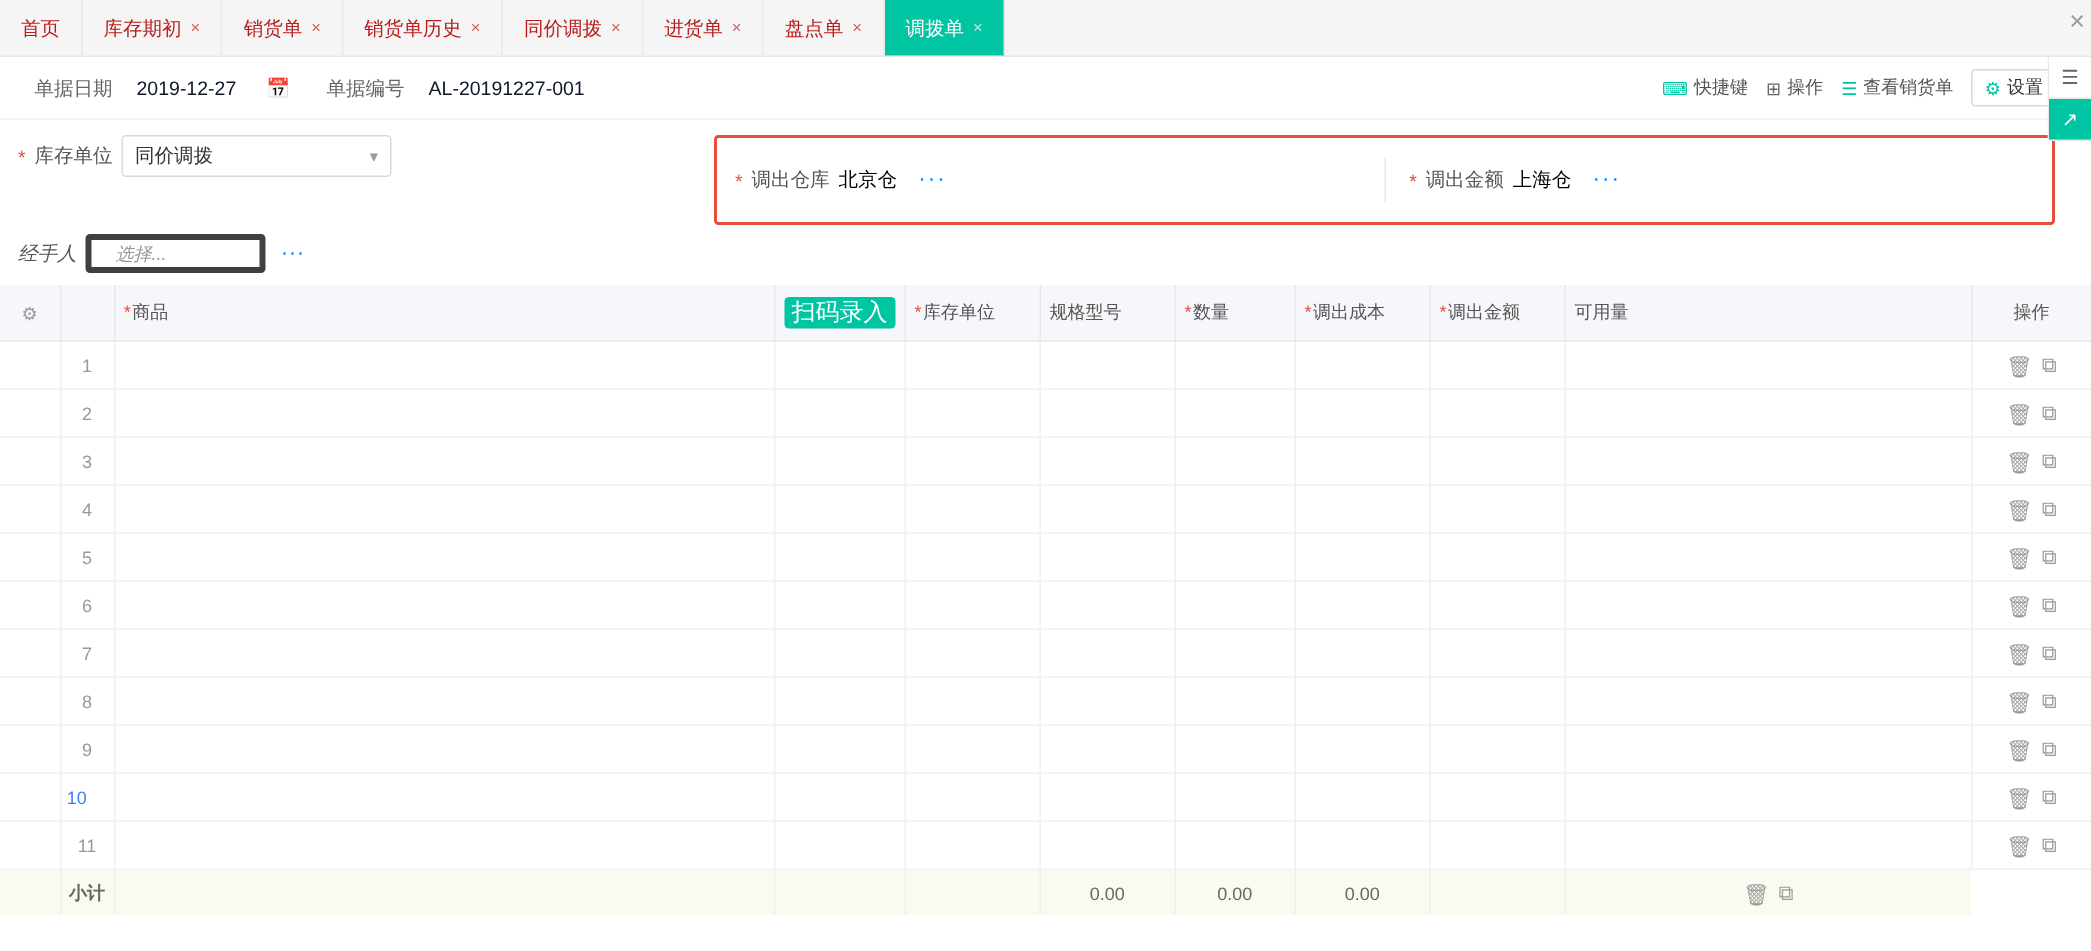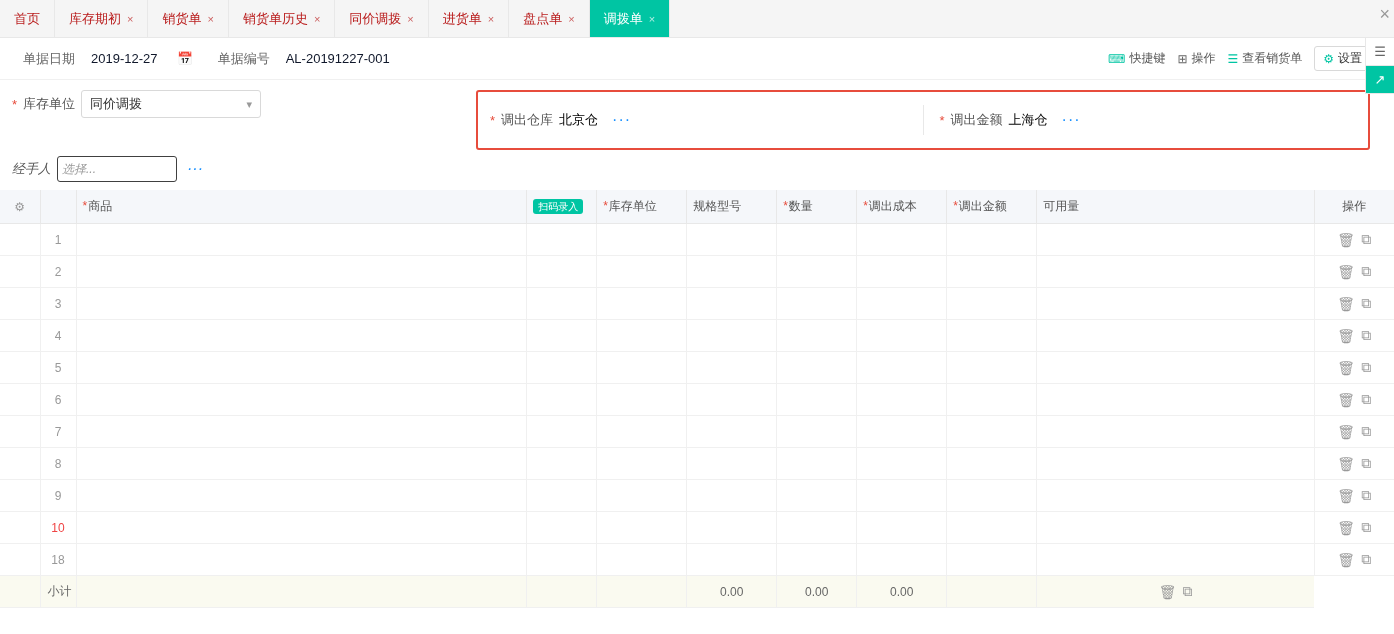--- a/index.html
+++ b/index.html
@@ -72,22 +72,22 @@
     .warehouse-more { color: #1890ff; cursor: pointer; margin-left: 8px; font-size: 16px; letter-spacing: 1px; }
     .warehouse-divider { width: 1px; height: 30px; background: #e8e8e8; margin: 0 16px; }
 
     
     .handler-row {
       display: flex; align-items: center; padding: 6px 12px 8px;
       gap: 6px;
       font-style: italic;
     }
     .handler-select {
-      border: 1px solid #404040; border-radius: 3px;
-      padding: 3px 4px; min-width: 120px; height: 26px;
+      border: 4px solid #404040; border-radius: 3px;
+      padding: 3px 16px; min-width: 120px; height: 26px;
       color: #999; cursor: pointer; display: flex; align-items: center;
       font-size: 12px;
     }
     .handler-more { color: #1890ff; cursor: pointer; font-size: 16px; margin-left: 4px; }
 
     
     .table-container { overflow-x: auto; overflow-y: auto; max-height: 420px; }
     table { width: 100%; border-collapse: collapse; font-size: 12px; }
     thead tr { background: #f5f7fa; }
     th {
@@ -254,21 +254,21 @@
 <div class="table-container">
   <table>
     <thead>
       <tr>
         <th class="col-gear row-num">⚙</th>
         <th class="row-num"></th>
         <th class="col-product">
           <span class="th-required">*</span>商品
         </th>
         <th class="col-scan">
-          <span style="background:#00c5a3;color:#fff;padding:2px 5px;border-radius:3px;font-size:10px;">扫码录入</span>
+          <span style="background:#00c5a3;color:#fff;padding:2px 5px;border-radius:3px;font-size:16px;">扫码录入</span>
         </th>
         <th class="col-unit">
           <span class="th-required">*</span>库存单位
         </th>
         <th class="col-spec">规格型号</th>
         <th class="col-qty">
           <span class="th-required">*</span>数量
         </th>
         <th class="col-cost">
           <span class="th-required">*</span>调出成本
@@ -438,57 +438,57 @@
       <td class="col-avail"></td>
       <td class="col-ops">
         <div class="op-icons">
           <span class="op-icon">🗑</span>
           <span class="op-icon">⧉</span>
         </div>
       </td>
     </tr>
         <tr>
       <td class="row-num"></td>
-      <td class="row-num" style="color:#ef4444;text-align:center;">10</td>
-      <td class="col-product"></td>
-      <td class="col-scan"></td>
-      <td class="col-unit"></td>
-      <td class="col-spec"></td>
-      <td class="col-qty"></td>
-      <td class="col-cost"></td>
-      <td class="col-amount"></td>
-      <td class="col-avail"></td>
-      <td class="col-ops">
-        <div class="op-icons">
-          <span class="op-icon">🗑</span>
-          <span class="op-icon">⧉</span>
-        </div>
-      </td>
-    </tr>
-        <tr>
-      <td class="row-num"></td>
-      <td class="row-num" style="color:#999;text-align:center;">18</td>
+      <td class="row-num" style="color:#3b82f6;text-align:left;">10</td>
+      <td class="col-product"></td>
+      <td class="col-scan"></td>
+      <td class="col-unit"></td>
+      <td class="col-spec"></td>
+      <td class="col-qty"></td>
+      <td class="col-cost"></td>
+      <td class="col-amount"></td>
+      <td class="col-avail"></td>
+      <td class="col-ops">
+        <div class="op-icons">
+          <span class="op-icon">🗑</span>
+          <span class="op-icon">⧉</span>
+        </div>
+      </td>
+    </tr>
+        <tr>
+      <td class="row-num"></td>
+      <td class="row-num" style="color:#999;text-align:center;">11</td>
       <td class="col-product"></td>
       <td class="col-scan"></td>
       <td class="col-unit"></td>
       <td class="col-spec"></td>
       <td class="col-qty"></td>
       <td class="col-cost"></td>
       <td class="col-amount"></td>
       <td class="col-avail"></td>
       <td class="col-ops">
         <div class="op-icons">
           <span class="op-icon">🗑</span>
           <span class="op-icon">⧉</span>
         </div>
       </td>
     </tr>
         <tr class="subtotal-row">
     <td></td>
-    <td class="row-num" style="color:#666;text-align:right;">小计</td>
+    <td class="row-num" style="color:#666;text-align:center;font-weight:bold;">小计</td>
     <td></td>
     <td></td>
     <td></td>
     <td class="subtotal-val">0.00</td>
     <td class="subtotal-val">0.00</td>
     <td class="subtotal-val">0.00</td>
     <td></td>
     <td>
       <div class="op-icons">
         <span class="op-icon">🗑</span>

